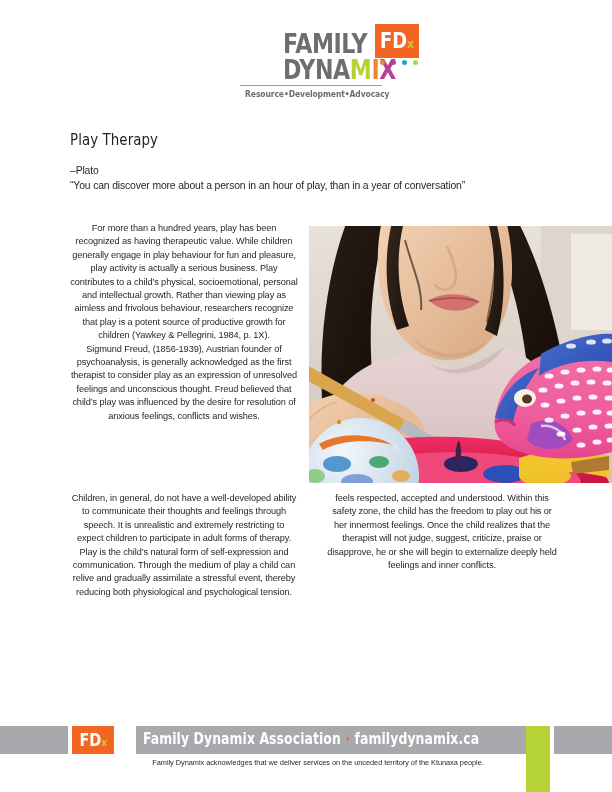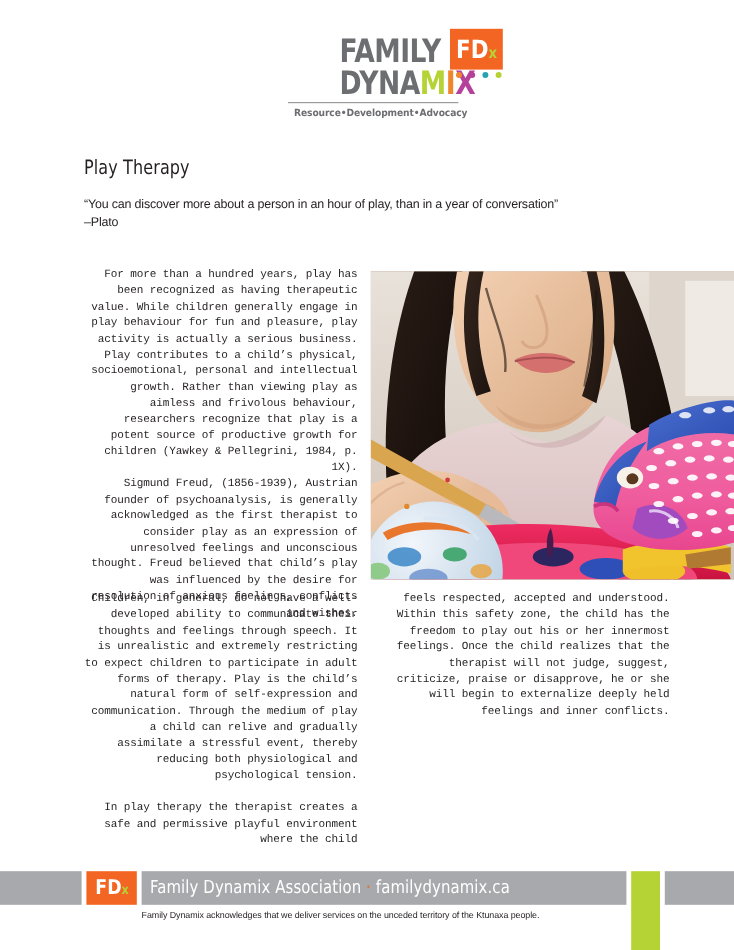--- a/index.html
+++ b/index.html
@@ -151,22 +151,21 @@
     color: #231f20;
     letter-spacing: -0.15px;
   }
 
   
   .body-text {
     font-size: 9.2px;
     line-height: 13.4px;
     color: #231f20;
     letter-spacing: -0.1px;
-    text-align: right;
-    font-family: Liberation Mono, monospace;
+    text-align: center;
   }
   #col-left-top {
     position: absolute;
     left: 70px;
     top: 222px;
     width: 228px;
   }
   #col-left-bottom {
     position: absolute;
     left: 70px;
@@ -222,25 +221,26 @@
     color: #ffffff;
     line-height: 1;
     transform: scaleX(0.85);
   }
   #footer-fdx-text .sub-x {
     font-size: 11px;
     color: #b5d334;
   }
   #footer-bar-main {
     position: absolute;
-    left: 118px;
+    left: 136px;
     top: 726px;
     width: 404px;
     height: 28px;
     background: #a7a9ac;
+    font-weight: bold;
   }
   #footer-title {
     position: absolute;
     left: 7px;
     top: 4px;
     font-family: "DejaVu Sans Condensed", "Liberation Sans Narrow", "Liberation Sans", sans-serif;
     font-size: 15px;
     color: #ffffff;
     letter-spacing: 0.1px;
     white-space: nowrap;
@@ -266,21 +266,21 @@
   }
   #footer-ack {
     position: absolute;
     left: 118px;
     top: 758px;
     width: 400px;
     font-size: 7.4px;
     line-height: 10px;
     color: #231f20;
     letter-spacing: -0.05px;
-    text-align: left;
+    text-align: center;
   }
 </style>
 </head>
 <body>
 
 <div id="logo-block">
   <div class="logo-wordmark">
 
     <div id="logo-family" class="logo-line">FAMILY</div>
 
@@ -298,22 +298,22 @@
     </div>
   </div>
 
   <div id="logo-rule"></div>
   <div id="logo-tagline">Resource•Development•Advocacy</div>
 </div>
 
 <div id="page-title">Play Therapy</div>
 
 <div id="quote-block">
+  <div>–Plato</div>
   <div>“You can discover more about a person in an hour of play, than in a year of conversation”</div>
-  <div>–Plato</div>
 </div>
 
 <div id="col-left-top" class="body-text">
   <p class="para-tight">For more than a hundred years, play has been recognized as having therapeutic value.  While children generally engage in play behaviour for fun and pleasure, play activity is actually a serious business.  Play contributes to a child’s physical, socioemotional, personal and intellectual growth. Rather than viewing play as aimless and frivolous behaviour, researchers recognize that play is a potent source of productive growth for children (Yawkey &amp; Pellegrini, 1984, p. 1X).</p>
   <p class="para-tight">Sigmund Freud, (1856-1939), Austrian founder of psychoanalysis, is generally acknowledged as the first therapist to consider play as an expression of unresolved feelings and unconscious thought.  Freud believed that child’s play was influenced by the desire for resolution of anxious feelings, conflicts and wishes.</p>
 </div>
 
 <div id="photo">
   <svg width="303" height="257" viewBox="0 0 303 257" xmlns="http://www.w3.org/2000/svg" role="img">
     <defs>
@@ -478,21 +478,20 @@
     <ellipse cx="6" cy="250" rx="10" ry="7" fill="#6fbf5e" opacity="0.7"></ellipse>
     <path d="M44 206 C62 204 80 212 90 224" fill="none" stroke="#d9e6f2" stroke-width="3" opacity="0.8"></path>
 
     <circle cx="64" cy="174" r="2" fill="#d63a3a"></circle>
     <circle cx="30" cy="196" r="2.2" fill="#e0892c"></circle>
   </svg>
 </div>
 
 <div id="col-left-bottom" class="body-text">
   <p class="para">Children, in general, do not have a well-developed ability to communicate their thoughts and feelings through speech.  It is unrealistic and extremely restricting to expect children to participate in adult forms of therapy.  Play is the child’s natural form of self-expression and communication.  Through the medium of play a child can relive and gradually assimilate a stressful event, thereby reducing both physiological and psychological tension.</p>
-  <p class="para-tight">In play therapy the therapist creates a safe and permissive playful environment where the child</p>
 </div>
 
 <div id="col-right-bottom" class="body-text">
   <p class="para">feels respected, accepted and understood.  Within this safety zone, the child has the freedom to play out his or her innermost feelings.  Once the child realizes that the therapist will not judge, suggest, criticize, praise or disapprove, he or she will begin to externalize deeply held feelings and inner conflicts.</p>
 </div>
 
 <div id="footer-bar-left"></div>
 
 <div id="footer-fdx-box">
   <span id="footer-fdx-text"><span>FD</span><span class="sub-x">x</span></span>

